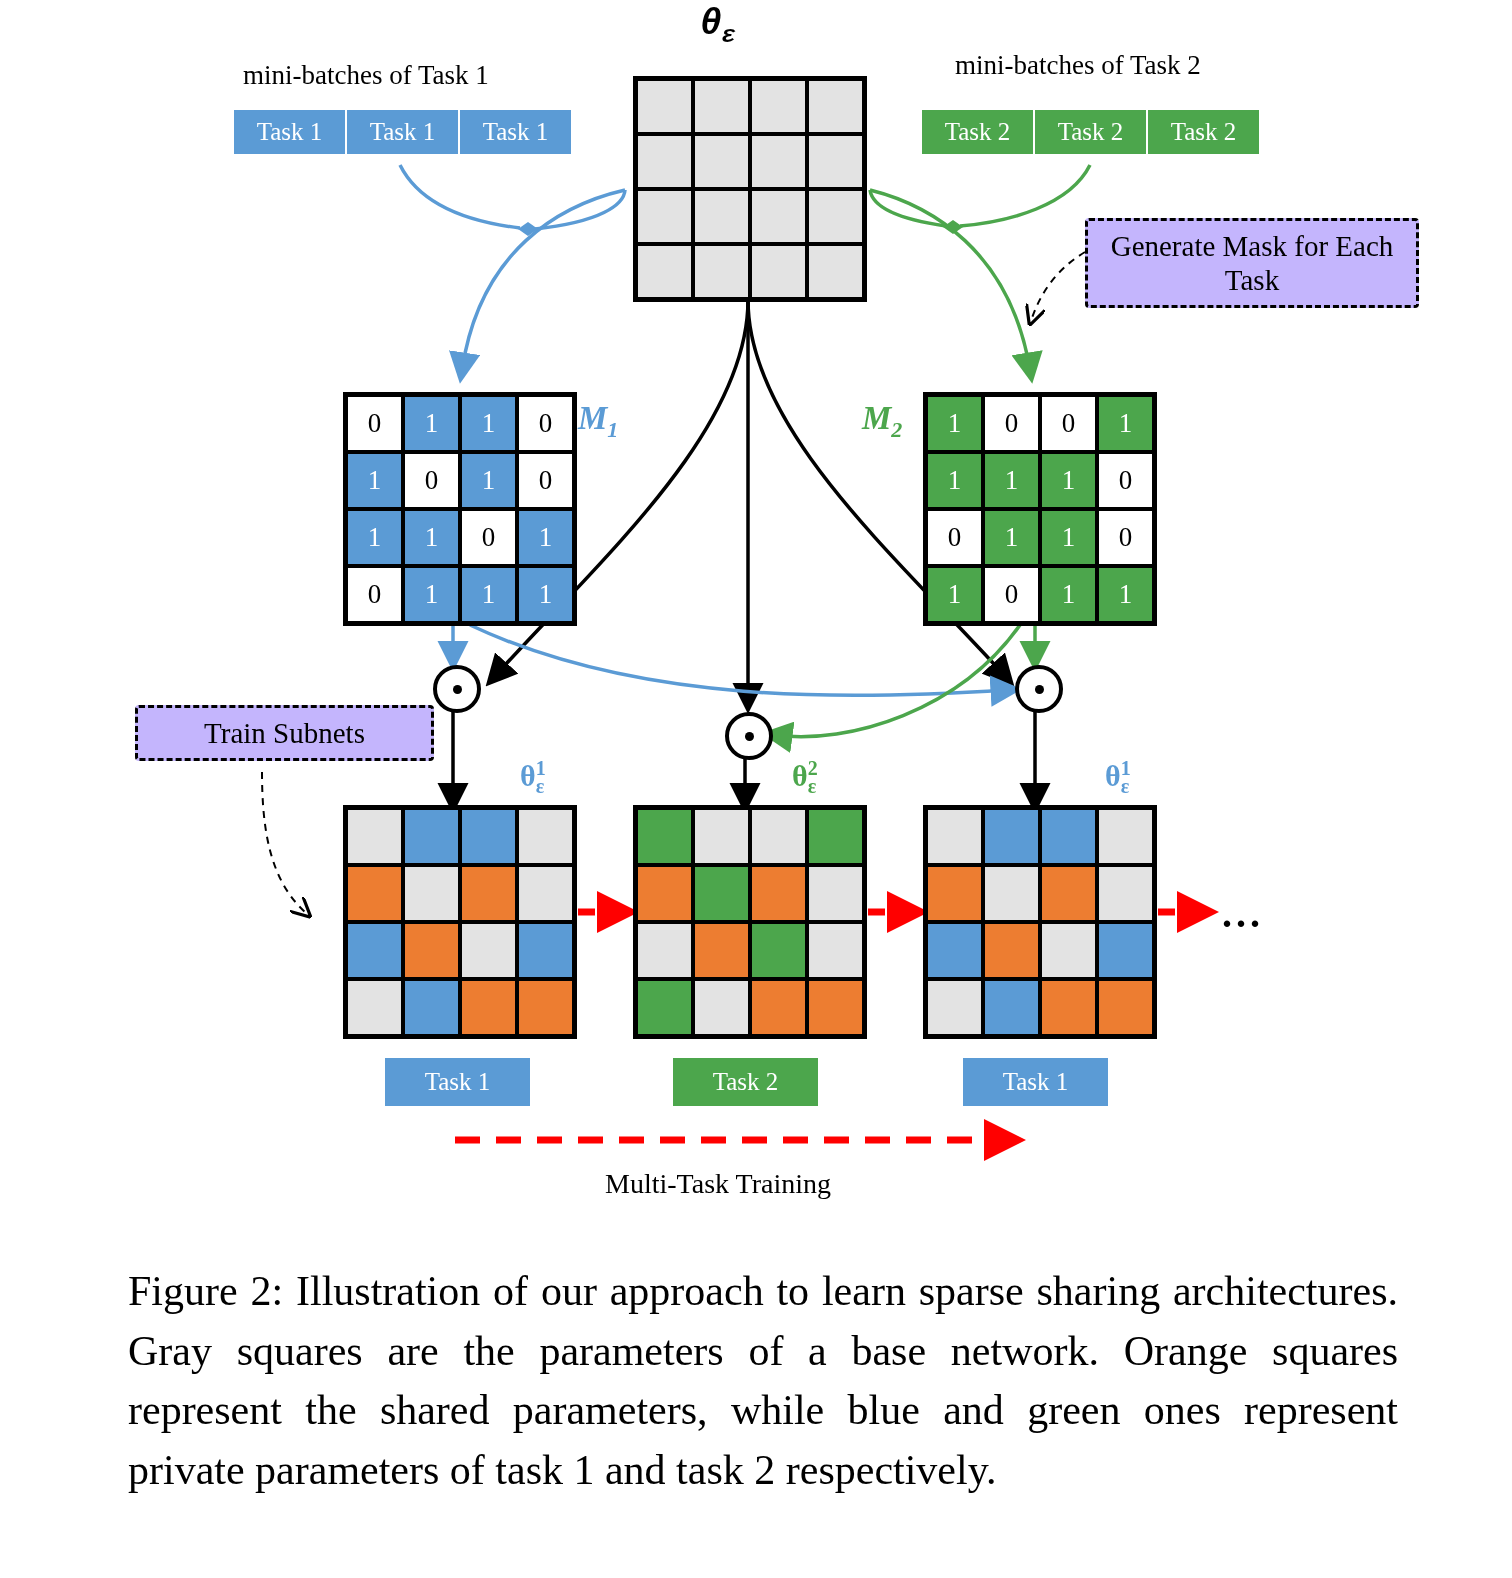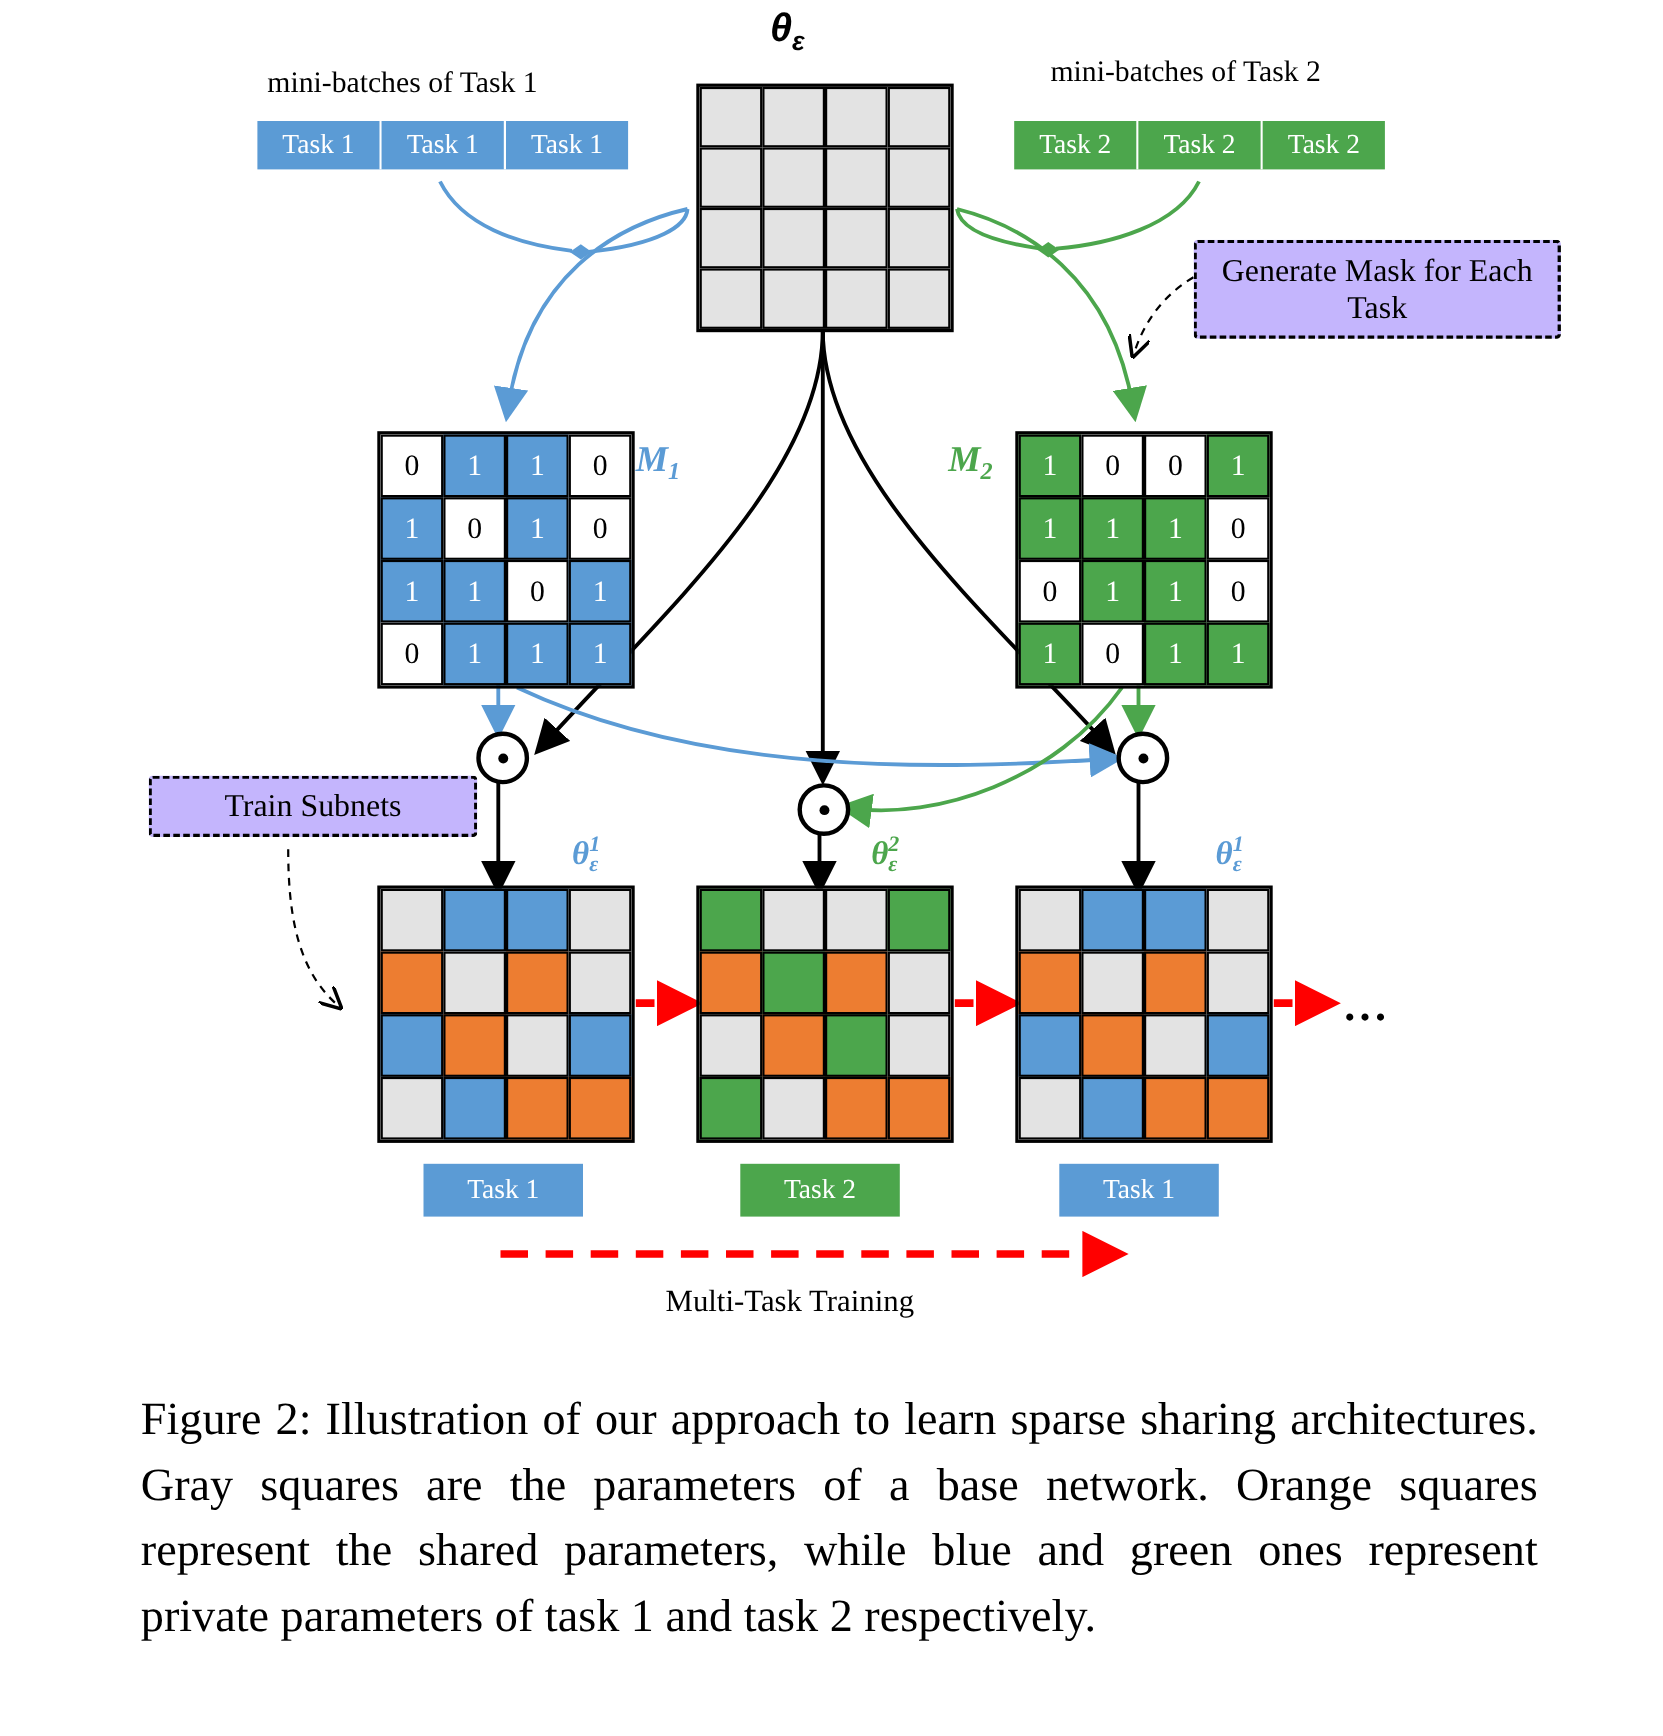--- a/index.html
+++ b/index.html
@@ -11,21 +11,21 @@
     overflow:hidden;
   }
   #figure{position:absolute;left:0;top:0;width:1512px;height:1578px;}
   svg#wires{position:absolute;left:0;top:0;width:1512px;height:1578px;pointer-events:none;}
 
   .lbl{position:absolute;white-space:nowrap;}
 
   
   #theta-label{
     left:700px;top:4px;font-size:36px;font-weight:bold;font-style:italic;
-    font-family:Liberation Sans, sans-serif;
+    font-family:Liberation Mono, monospace;
   }
   #theta-label .sub{font-size:24px;vertical-align:sub;}
 
   
   .minibatch-caption{font-size:27px;color:#000;}
   #mb1-caption{left:243px;top:60px;}
   #mb2-caption{left:930px;top:50px;margin-left:25px;}
 
   
   .chip-row{position:absolute;display:flex;}
@@ -62,21 +62,21 @@
   .mask-name{font-size:33px;font-weight:bold;font-style:italic;}
   .mask-name .sub{font-size:22px;vertical-align:sub;}
   #m1-name{left:578px;top:400px;color:#5b9bd5;}
   #m2-name{left:862px;top:400px;color:#4ca64c;}
 
   
   #sub1-grid{left:343px;top:805px;grid-template-columns:repeat(4,57px);grid-template-rows:repeat(4,57px);}
   #sub2-grid{left:633px;top:805px;grid-template-columns:repeat(4,57px);grid-template-rows:repeat(4,57px);}
   #sub3-grid{left:923px;top:805px;grid-template-columns:repeat(4,57px);grid-template-rows:repeat(4,57px);}
 
-  .theta-name{font-size:30px;font-weight:bold;font-style:italic;}
+  .theta-name{font-size:30px;font-weight:bold;}
   .theta-name .sup{font-size:20px;vertical-align:super;}
   .theta-name .sub{font-size:20px;vertical-align:sub;margin-left:-10px;}
   #t1-name{left:520px;top:757px;color:#5b9bd5;}
   #t2-name{left:792px;top:757px;color:#4ca64c;}
   #t3-name{left:1105px;top:757px;color:#5b9bd5;}
 
   
   .callout{
     position:absolute;border:3px dashed #000;border-radius:4px;
     font-size:29px;text-align:center;padding:8px 14px;line-height:1.18;

